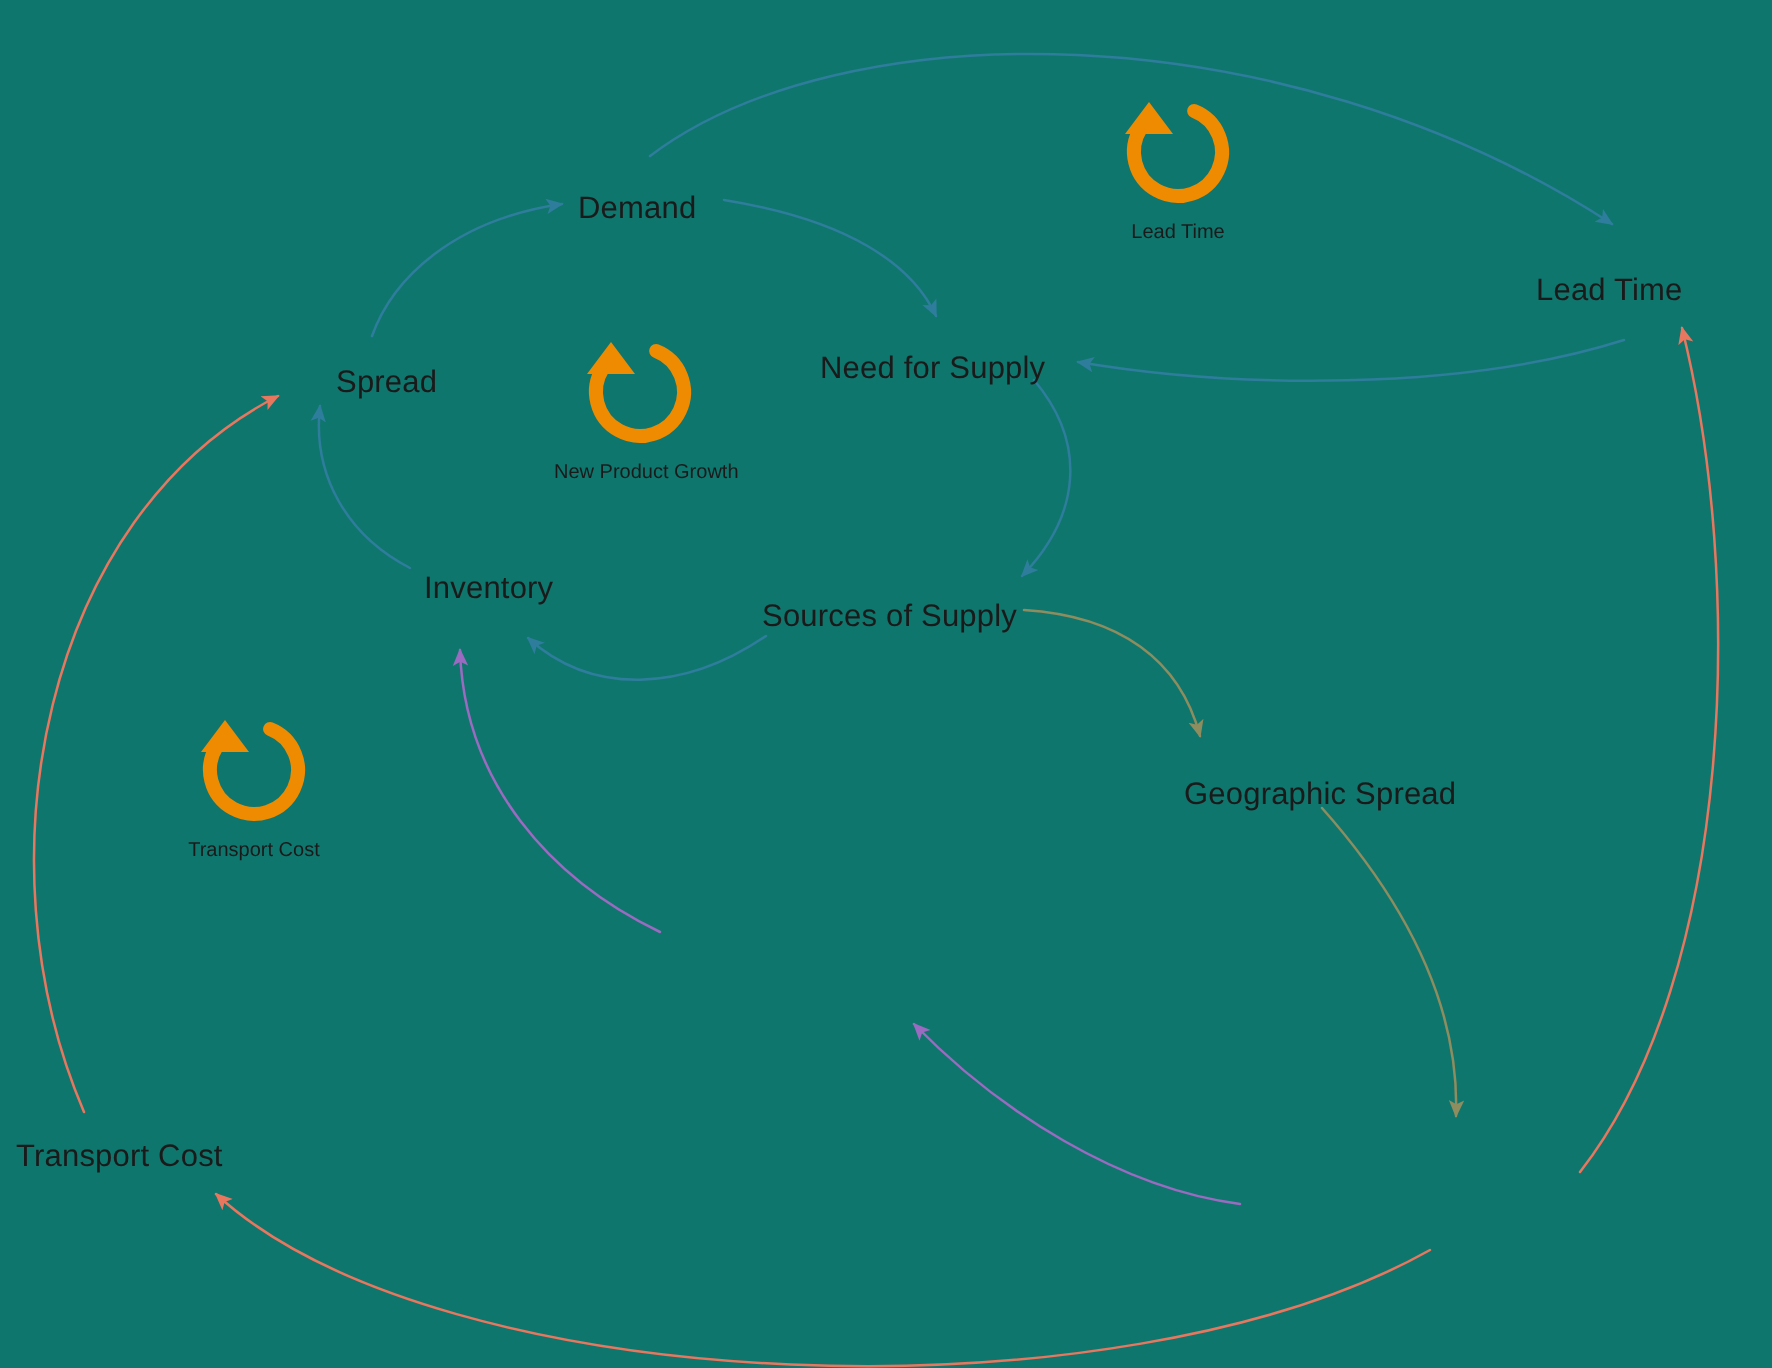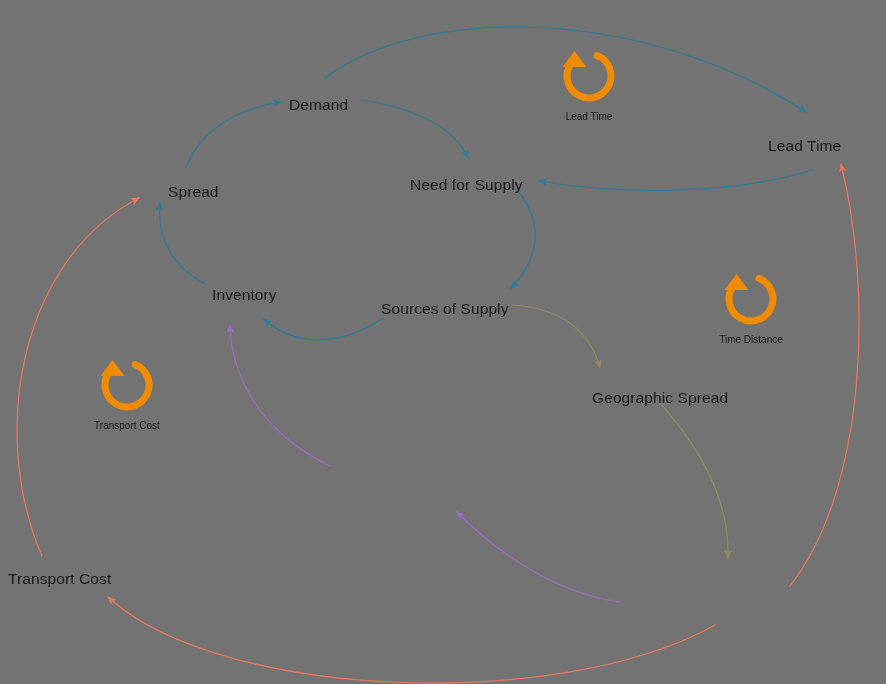--- a/index.html
+++ b/index.html
@@ -10,21 +10,21 @@
   body {
     font-family: "Liberation Sans", sans-serif;
     width: 886px;
     height: 684px;
     overflow: hidden;
   }
   #canvas {
     position: relative;
     width: 886px;
     height: 684px;
-    background: #737373;
+    background: #0f766e;
   }
   #edges {
     position: absolute;
     top: 0;
     left: 0;
     width: 886px;
     height: 684px;
   }
   .node-label {
     position: absolute;
@@ -128,28 +128,28 @@
 
 
   <div class="loop" style="left:546px; top:45px;">
     <svg class="loop-icon" viewBox="0 0 62 62" xmlns="http://www.w3.org/2000/svg">
       <path d="M17,14 A22,22 0 1 0 45,14" fill="none" stroke="#ef8b00" stroke-width="7" stroke-linecap="round" transform="rotate(-18 31 31)"></path>
       <path d="M4.5,22 L16.5,6 L28.5,22 Z" fill="#ef8b00"></path>
     </svg>
     <span class="loop-label">Lead Time</span>
   </div>
 
-
-  <div class="loop" style="left:708px; top:268px;">
+  <div class="loop" style="left:277px; top:165px;">
     <svg class="loop-icon" viewBox="0 0 62 62" xmlns="http://www.w3.org/2000/svg">
       <path d="M17,14 A22,22 0 1 0 45,14" fill="none" stroke="#ef8b00" stroke-width="7" stroke-linecap="round" transform="rotate(-18 31 31)"></path>
       <path d="M4.5,22 L16.5,6 L28.5,22 Z" fill="#ef8b00"></path>
     </svg>
-    <span class="loop-label">Time Distance</span>
+    <span class="loop-label">New Product Growth</span>
   </div>
+
 
   <div class="loop" style="left:84px; top:354px;">
     <svg class="loop-icon" viewBox="0 0 62 62" xmlns="http://www.w3.org/2000/svg">
       <path d="M17,14 A22,22 0 1 0 45,14" fill="none" stroke="#ef8b00" stroke-width="7" stroke-linecap="round" transform="rotate(-18 31 31)"></path>
       <path d="M4.5,22 L16.5,6 L28.5,22 Z" fill="#ef8b00"></path>
     </svg>
     <span class="loop-label">Transport Cost</span>
   </div>
 
 

